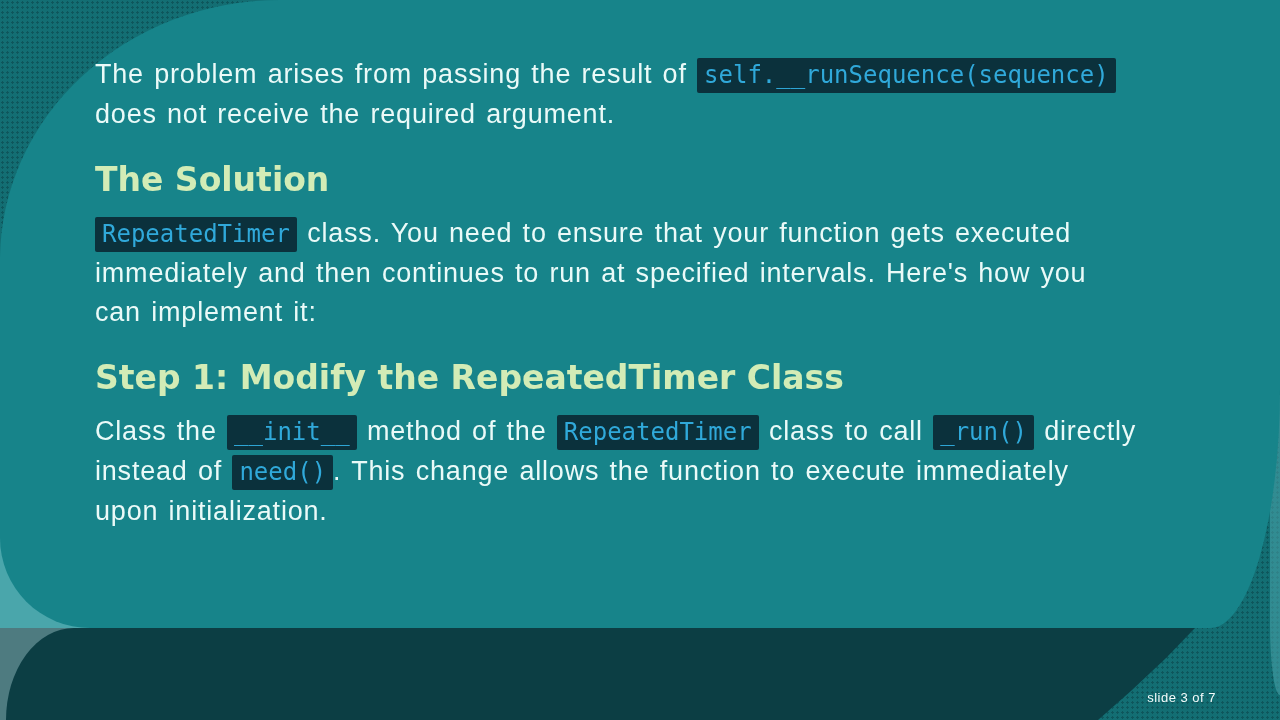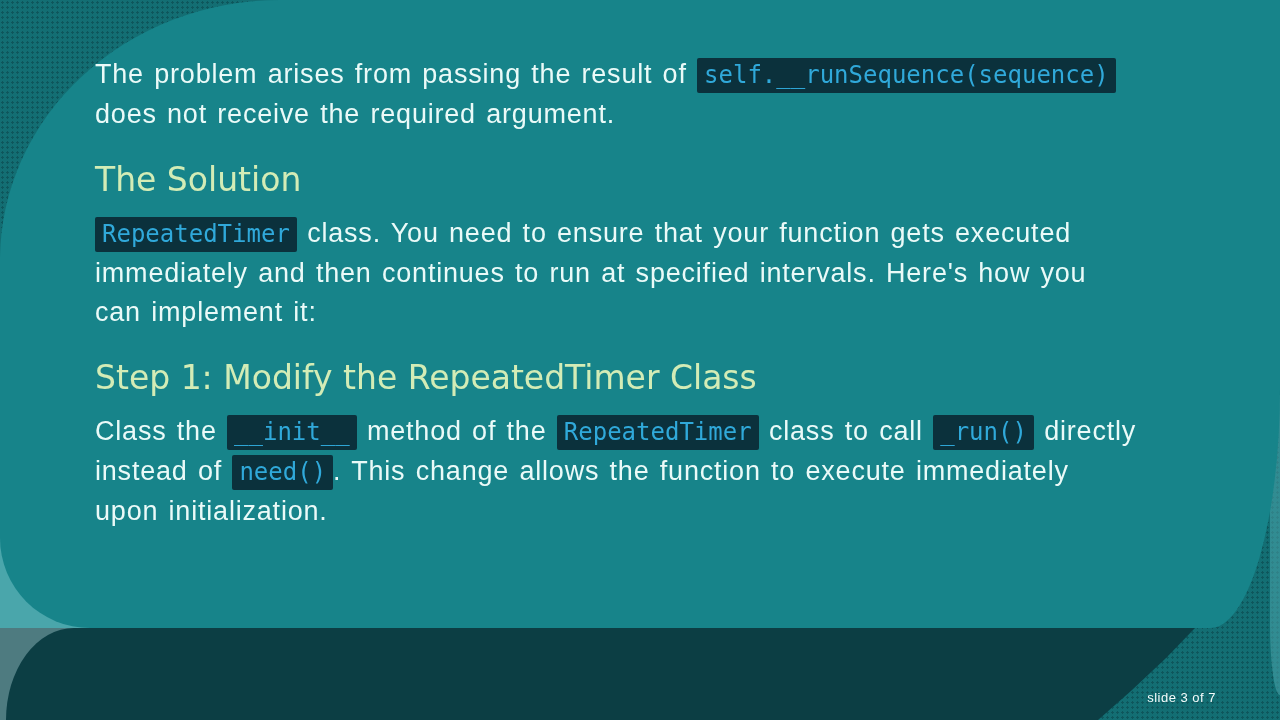--- a/index.html
+++ b/index.html
@@ -78,21 +78,21 @@
     letter-spacing: 0.8px;
     word-spacing: 2px;
   }
   .para { margin: 0; }
   .line {
     line-height: 39px;
     white-space: nowrap;
   }
   .heading {
     font-family: "DejaVu Sans", sans-serif;
-    font-weight: normal;
+    font-weight: bold;
     font-size: 33px;
     line-height: 44px;
     color: var(--heading_green, #d3ecb6);
     letter-spacing: 0;
     word-spacing: 0;
     margin: 24px 0 12px 0;
   }
   .code-chip {
     font-family: "DejaVu Sans Mono", monospace;
     font-size: 24px;

